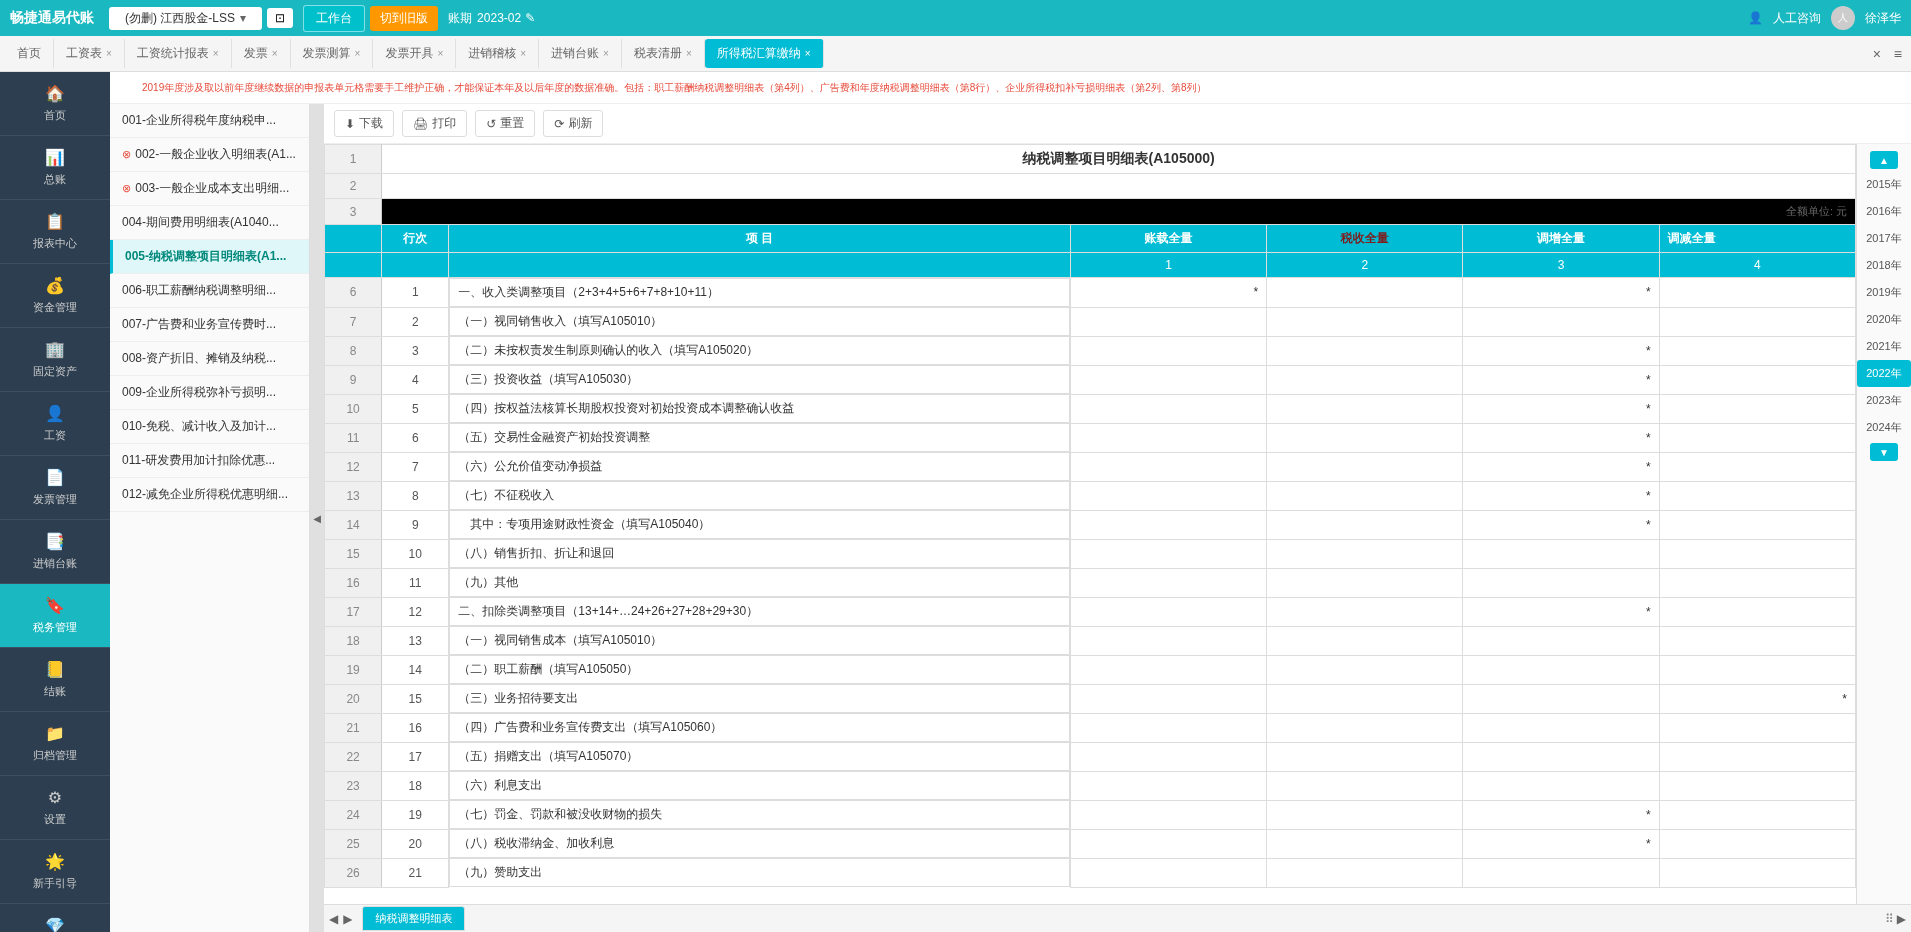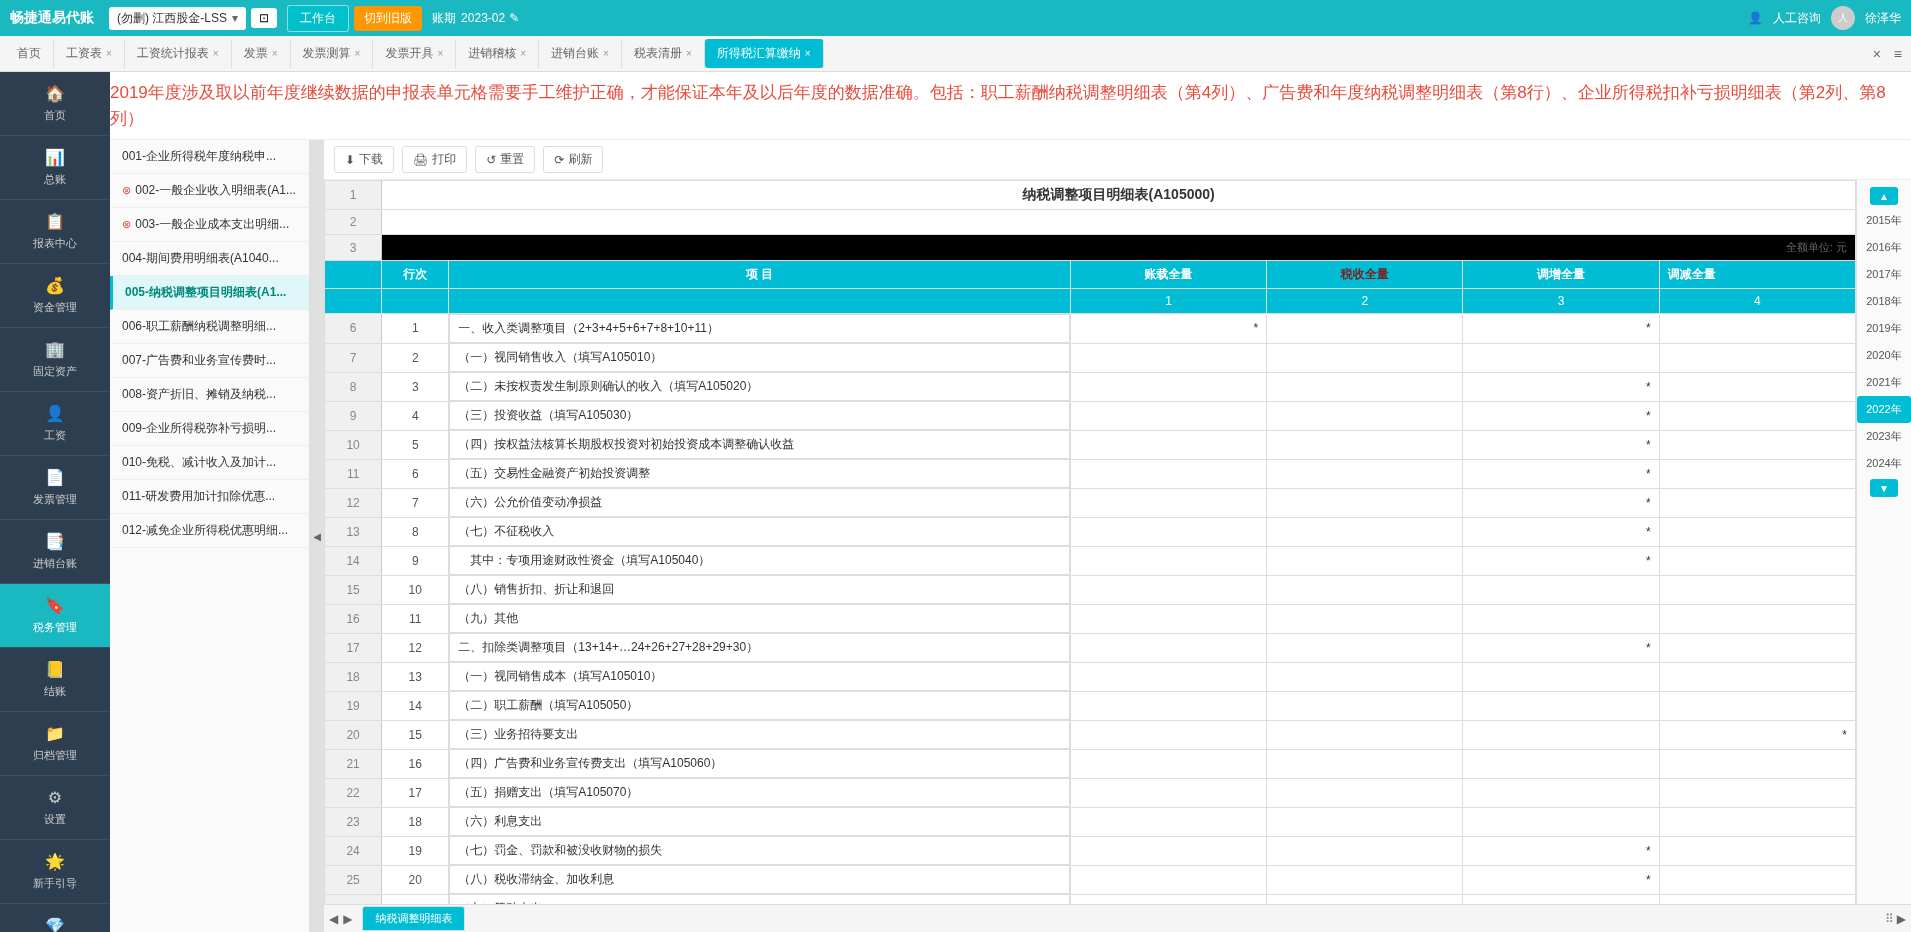--- a/index.html
+++ b/index.html
@@ -1,21 +1,21 @@
 <!DOCTYPE html>
 <html><head>
   <meta charset="utf-8">
   <style>
     * { box-sizing: border-box; margin: 0; padding: 0; }
     body { font-family: 'Microsoft YaHei', '微软雅黑', Arial, sans-serif; font-size: 12px; background: #f0f2f5; overflow: hidden; height: 932px; display: flex; flex-direction: column; }
 
     
     .top-bar { height: 36px; background: #1ab8c0; display: flex; align-items: center; padding: 0 10px; flex-shrink: 0; }
     .top-bar .logo { color: white; font-size: 14px; font-weight: bold; white-space: nowrap; margin-right: 15px; }
-    .top-bar .company-select { background: white; border: none; border-radius: 3px; padding: 3px 8px; font-size: 12px; color: #333; display: flex; align-items: center; gap: 5px; cursor: pointer; }
+    .top-bar .company-select { background: white; border: none; border-radius: 3px; padding: 3px 16px; font-size: 12px; color: #333; display: flex; align-items: center; gap: 5px; cursor: pointer; }
     .top-bar .company-select .chevron { color: #666; }
     .top-bar .icon-btn { background: white; border: none; border-radius: 3px; padding: 3px 8px; cursor: pointer; margin-left: 5px; font-size: 12px; }
     .top-bar .workbench-btn { background: #00c0cb; color: white; border: 1px solid rgba(255,255,255,0.5); border-radius: 3px; padding: 4px 12px; cursor: pointer; font-size: 12px; margin-left: 10px; text-align: center; }
     .top-bar .switch-btn { background: #ff9800; color: white; border: none; border-radius: 3px; padding: 4px 10px; cursor: pointer; font-size: 12px; margin-left: 5px; }
     .top-bar .right-tools { margin-left: auto; display: flex; align-items: center; gap: 10px; color: white; font-size: 12px; }
     .top-bar .right-tools .avatar { width: 24px; height: 24px; background: #ccc; border-radius: 50%; display: flex; align-items: center; justify-content: center; font-size: 10px; color: white; overflow: hidden; }
 
     
     .tab-bar { height: 36px; background: #f5f5f5; display: flex; align-items: center; padding: 0 5px; border-bottom: 1px solid #ddd; flex-shrink: 0; overflow-x: auto; }
     .tab-bar .tab { padding: 6px 12px; font-size: 12px; color: #666; cursor: pointer; white-space: nowrap; display: flex; align-items: center; gap: 4px; border-right: 1px solid #e0e0e0; }
@@ -31,21 +31,21 @@
     
     .sidebar { width: 110px; background: #2c3e50; display: flex; flex-direction: column; flex-shrink: 0; overflow-y: auto; }
     .sidebar-item { padding: 12px 5px; display: flex; flex-direction: column; align-items: center; gap: 3px; color: #ccc; cursor: pointer; font-size: 11px; border-bottom: 1px solid #3d4f63; }
     .sidebar-item.active { background: #1ab8c0; color: white; }
     .sidebar-item .icon { font-size: 16px; margin-bottom: 2px; }
 
     
     .content { flex: 1; display: flex; flex-direction: column; overflow: hidden; background: white; }
 
     
-    .notice-bar { background: white; padding: 8px 0; font-size: 17px; color: #e74c3c; border-bottom: 1px solid #eee; line-height: 1.5; flex-shrink: 0; }
+    .notice-bar { background: white; padding: 8px 32px; font-size: 10px; color: #e74c3c; border-bottom: 1px solid #eee; line-height: 1.5; flex-shrink: 0; }
 
     
     .sub-layout { display: flex; flex: 1; overflow: hidden; }
 
     
     .left-panel { width: 200px; border-right: 1px solid #ddd; display: flex; flex-direction: column; flex-shrink: 0; background: #fafafa; overflow-y: auto; }
     .left-panel .panel-item { padding: 8px 12px; font-size: 12px; color: #333; cursor: pointer; border-bottom: 1px solid #eee; display: flex; align-items: center; gap: 4px; }
     .left-panel .panel-item.active { background: #e0f7fa; color: #00897b; font-weight: bold; border-left: 3px solid #00bcd4; }
     .left-panel .panel-item .err-icon { color: #e74c3c; font-size: 11px; }
 

